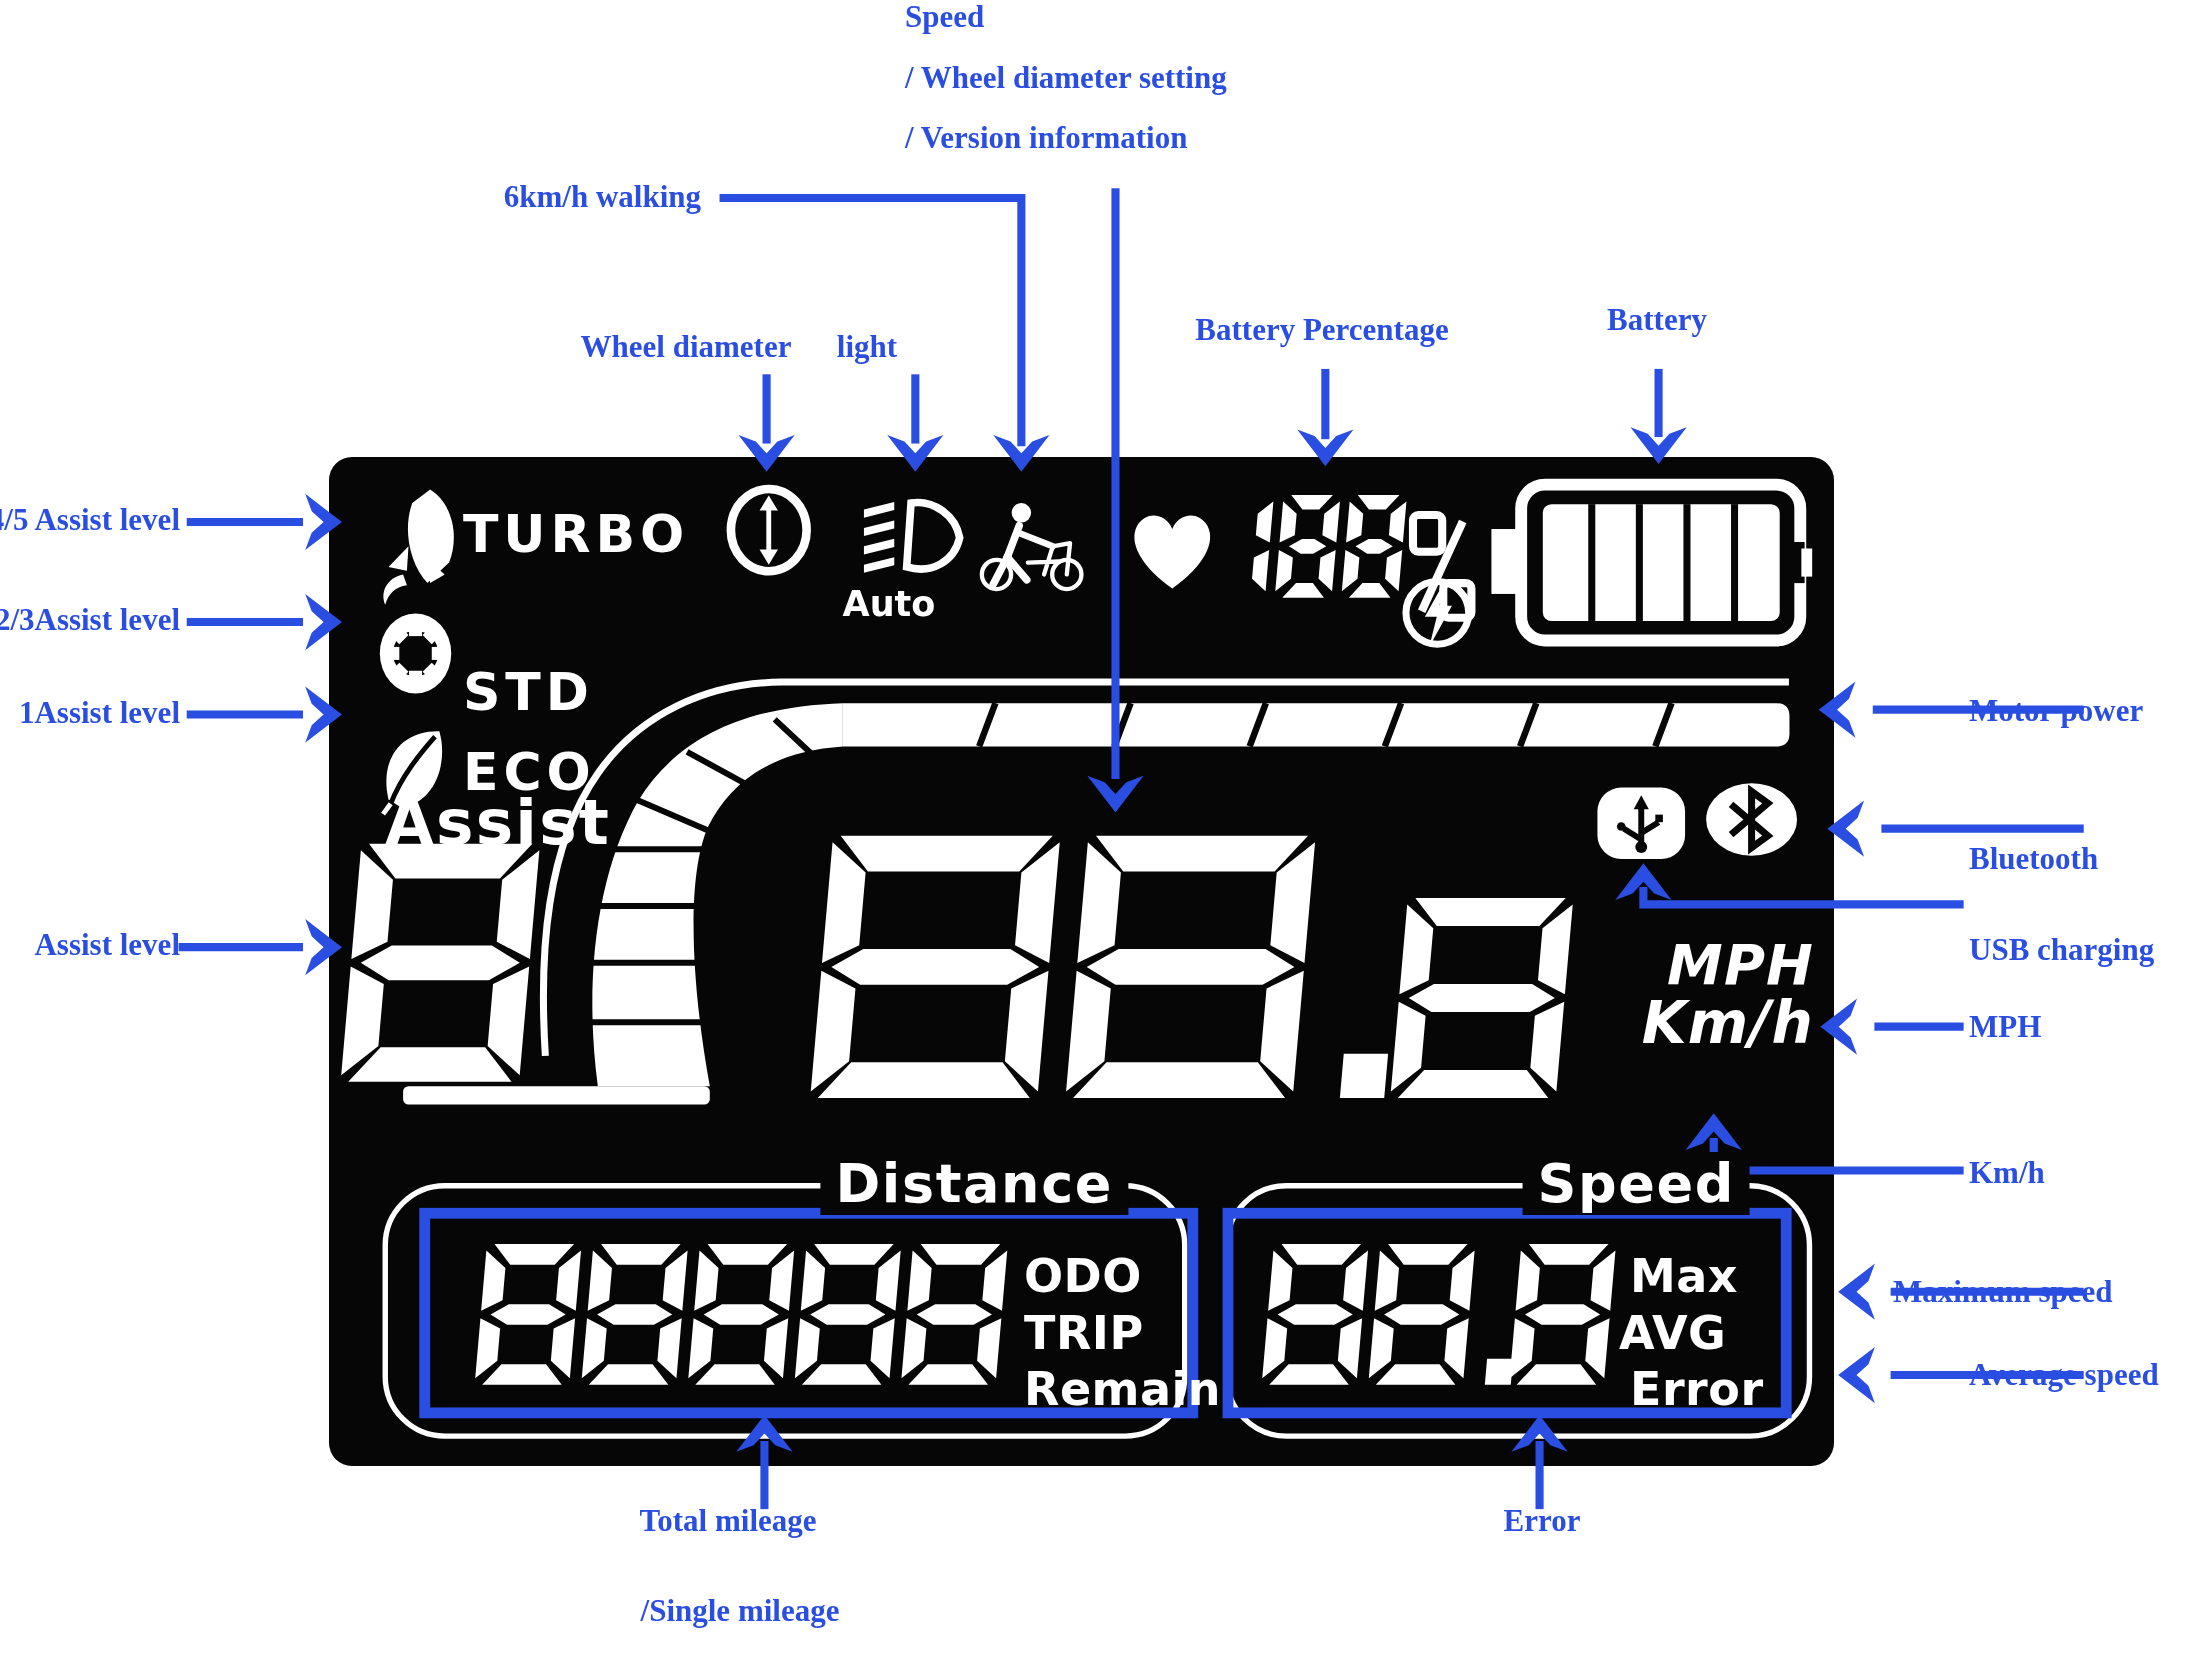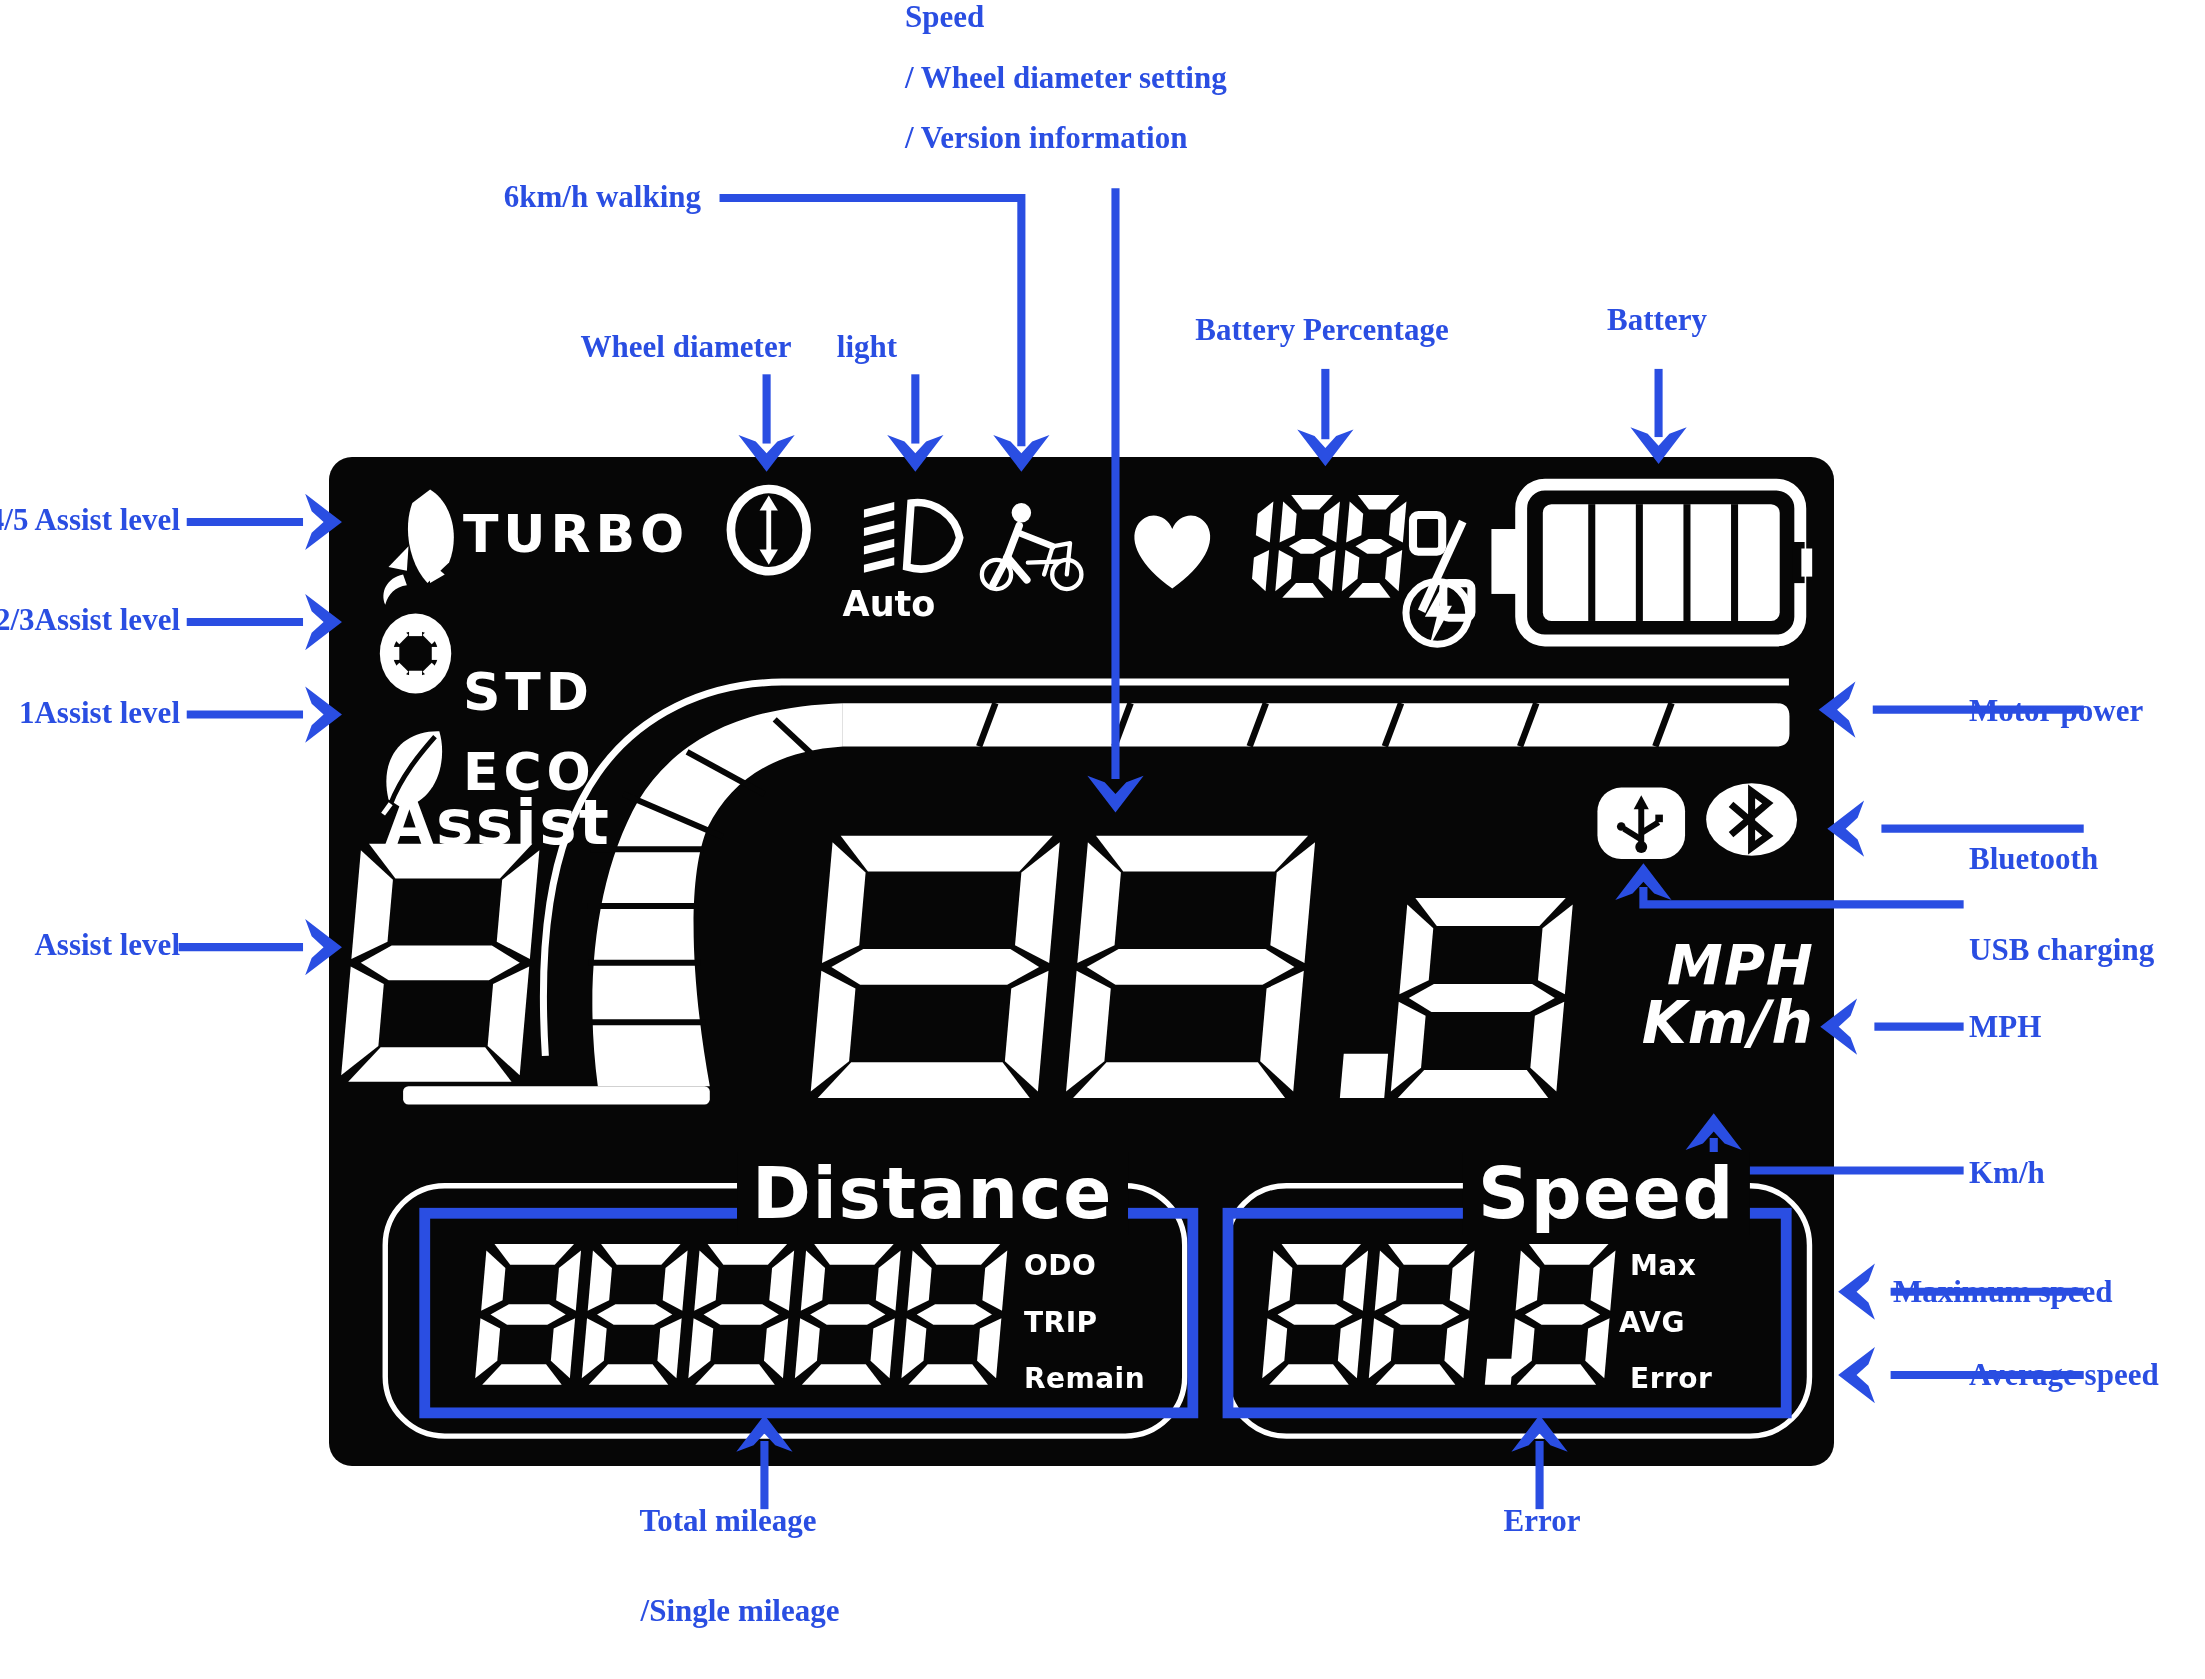--- a/index.html
+++ b/index.html
@@ -15,22 +15,22 @@
   .ann.center{transform:translateX(-50%);}
   
   .disp{position:absolute;color:#ffffff;font-family:"DejaVu Sans",sans-serif;
         font-weight:bold;white-space:nowrap;}
   .mode-label{font-size:52px;letter-spacing:4.9px;}
   .assist-title{font-size:63px;letter-spacing:2.2px;}
   .auto-label{font-size:35px;transform:translateX(-50%);}
   .unit{font-style:italic;letter-spacing:1.1px;transform:translateX(100%);right:auto;}
   .unit-mph{font-size:56px;}
   .unit-kmh{font-size:58px;}
-  .module-title{font-size:71px;letter-spacing:1.6px;background:#060606;padding:0 15px;}
-  .module-row{font-size:28px;letter-spacing:0.5px;}
+  .module-title{font-size:54px;letter-spacing:1.6px;background:#060606;padding:0 15px;}
+  .module-row{font-size:46px;letter-spacing:0.5px;}
   .right-align{transform:translateX(-100%);}
 </style>
 </head>
 <body>
 
 <div class="stage">
 
   <div class="panel"></div>
 
   <svg class="gfx" viewBox="0 0 4076 3104" xmlns="http://www.w3.org/2000/svg">

